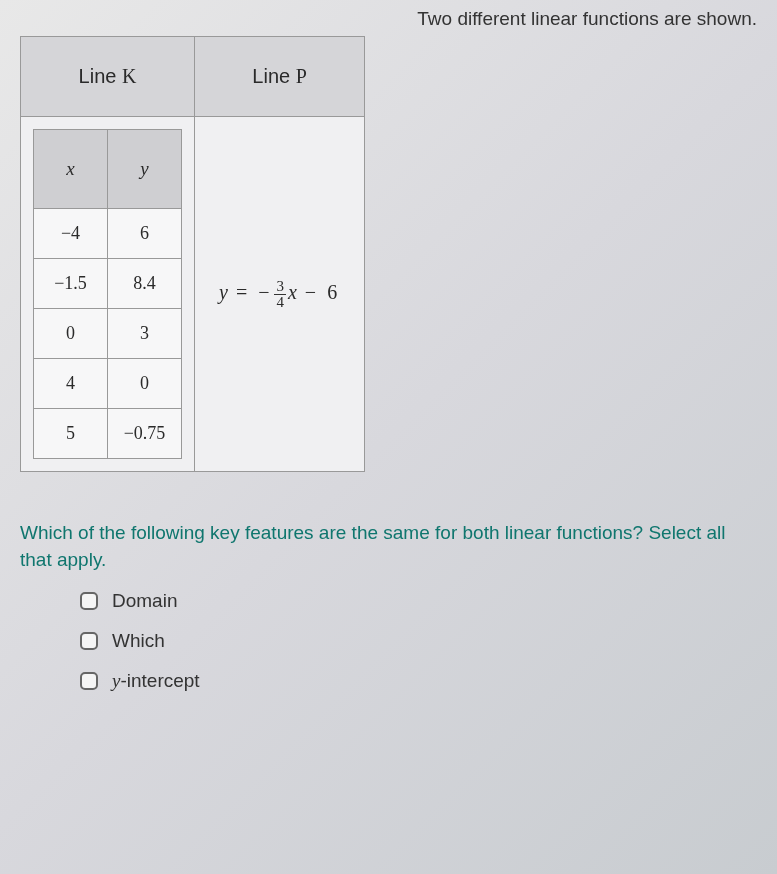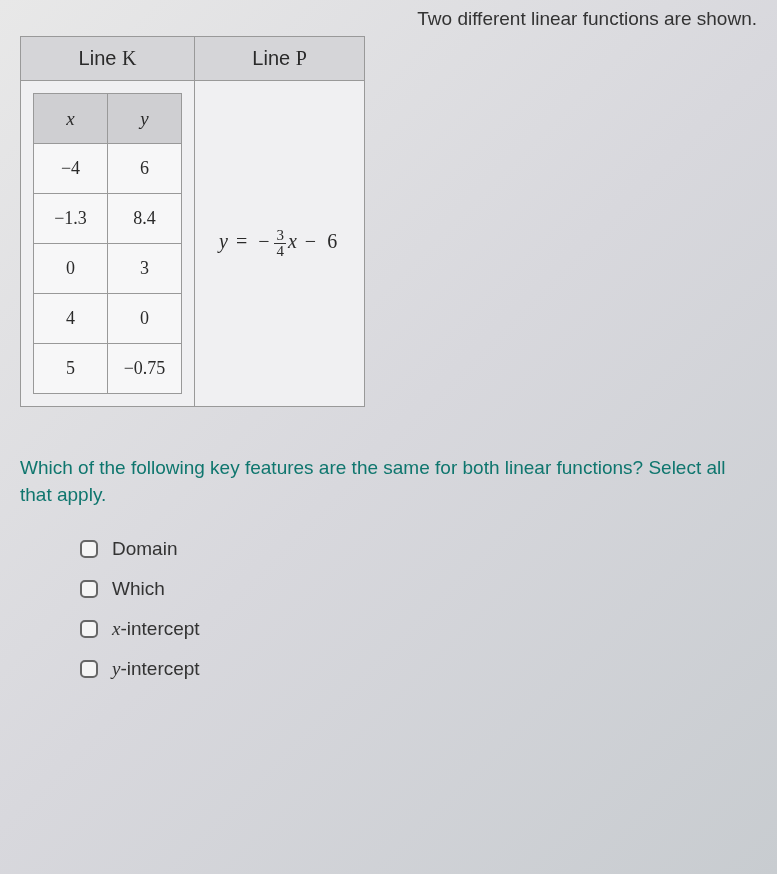--- a/index.html
+++ b/index.html
@@ -21,21 +21,21 @@
       color: #333;
       text-align: right;
     }
     .outer-table {
       border-collapse: collapse;
       background: #f5f5f5;
     }
     .outer-table th {
       background: #d5d5d8;
       border: 1px solid #999;
-      padding: 10px 14px;
+      padding: 28px 14px;
       font-size: 20px;
       font-weight: normal;
       text-align: center;
     }
     .outer-table th .var {
       font-family: 'Times New Roman', serif;
       font-style: normal;
     }
     .outer-table td.col-container {
       border: 1px solid #999;
@@ -94,21 +94,21 @@
       padding: 0 3px;
     }
     .question {
       margin-top: 48px;
       font-size: 19px;
       line-height: 1.4;
       color: #0f766e;
       max-width: 720px;
     }
     .options {
-      margin-top: 30px;
+      margin-top: 17px;
       margin-left: 60px;
     }
     .option {
       display: flex;
       align-items: center;
       margin-bottom: 18px;
       font-size: 19px;
       color: #333;
     }
     .checkbox {
@@ -150,21 +150,21 @@
               <th>x</th>
               <th>y</th>
             </tr>
           </thead>
           <tbody>
             <tr>
               <td>−4</td>
               <td>6</td>
             </tr>
             <tr>
-              <td>−1.3</td>
+              <td>−1.5</td>
               <td>8.4</td>
             </tr>
             <tr>
               <td>0</td>
               <td>3</td>
             </tr>
             <tr>
               <td>4</td>
               <td>0</td>
             </tr>
@@ -194,19 +194,15 @@
   <div class="option">
     <span class="checkbox"></span>
     <span>Domain</span>
   </div>
   <div class="option">
     <span class="checkbox"></span>
     <span>Which</span>
   </div>
   <div class="option">
     <span class="checkbox"></span>
-    <span><span class="italic-var">x</span><span>-intercept</span></span>
-  </div>
-  <div class="option">
-    <span class="checkbox"></span>
     <span><span class="italic-var">y</span><span>-intercept</span></span>
   </div>
 </div>
 
 </body></html>

